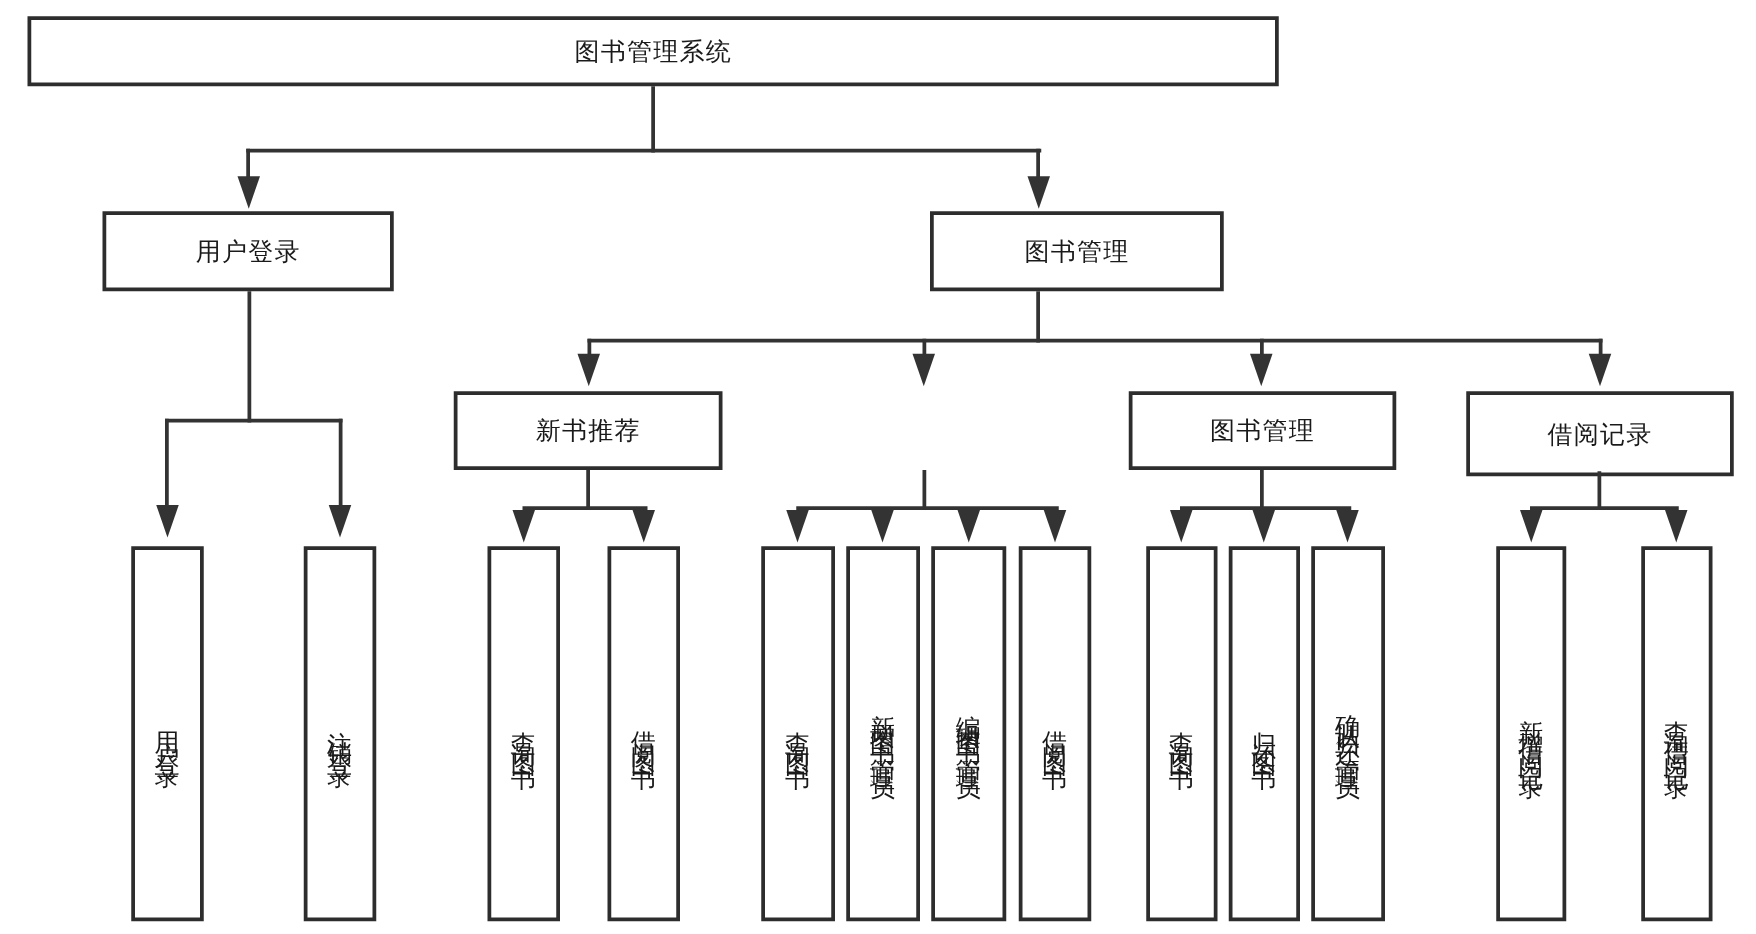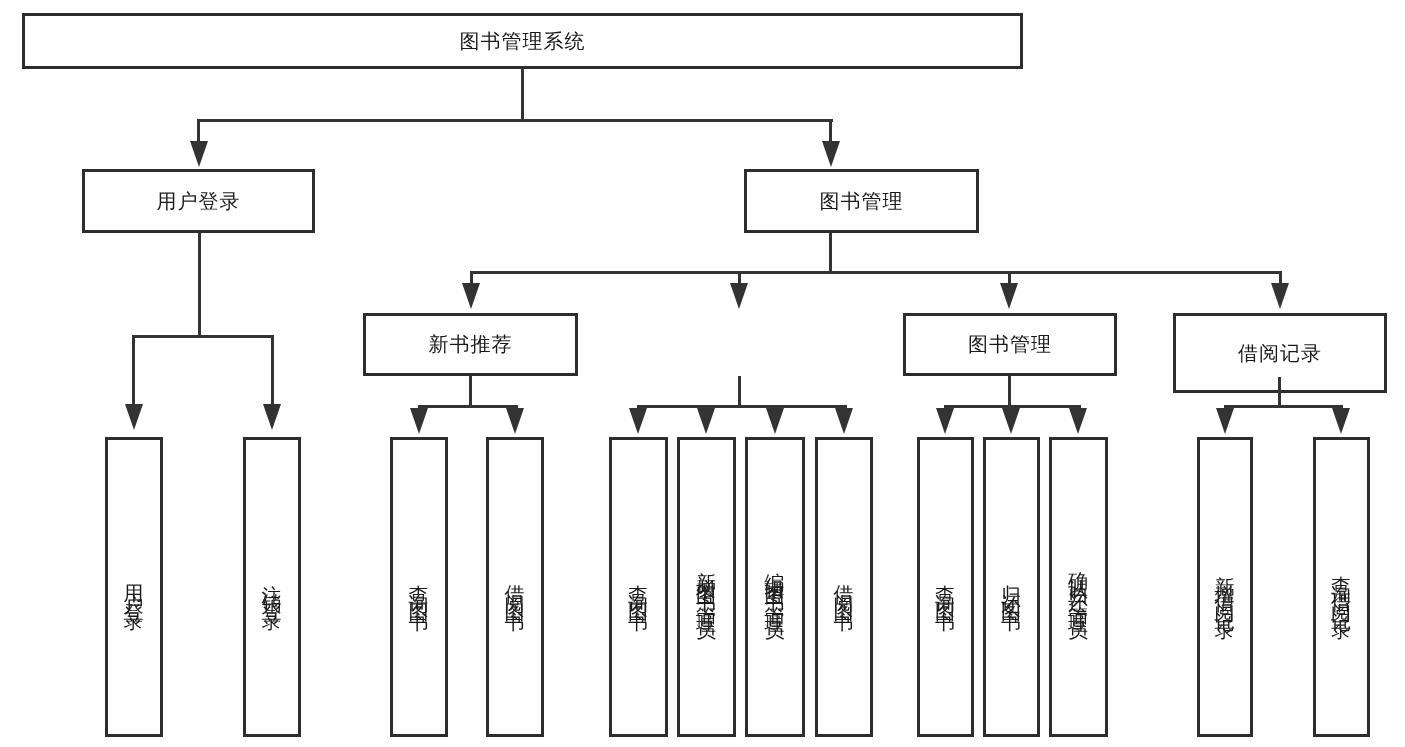--- a/index.html
+++ b/index.html
@@ -104,21 +104,21 @@
   <div class="arrow" style="left:1000px;top:283px;"></div>
   <div class="line" style="left:1279px;top:271px;width:3px;height:14px;"></div>
   <div class="arrow" style="left:1271px;top:283px;"></div>
 
   <div class="node" style="left:363px;top:313px;width:215px;height:63px;">
     <span class="hlabel">新书推荐</span>
   </div>
   <div class="node" style="left:903px;top:313px;width:214px;height:63px;">
     <span class="hlabel">图书管理</span>
   </div>
-  <div class="node" style="left:1173px;top:313px;width:214px;height:80px;">
+  <div class="node" style="left:1173px;top:313px;width:214px;height:68px;">
     <span class="hlabel">借阅记录</span>
   </div>
 
   <div class="line" style="left:469px;top:376px;width:3px;height:32px;"></div>
   <div class="line" style="left:418px;top:405px;width:100px;height:3px;"></div>
   <div class="arrow" style="left:410px;top:408px;"></div>
   <div class="arrow" style="left:506px;top:408px;"></div>
 
   <div class="line" style="left:738px;top:376px;width:3px;height:32px;"></div>
   <div class="line" style="left:637px;top:405px;width:210px;height:3px;"></div>

